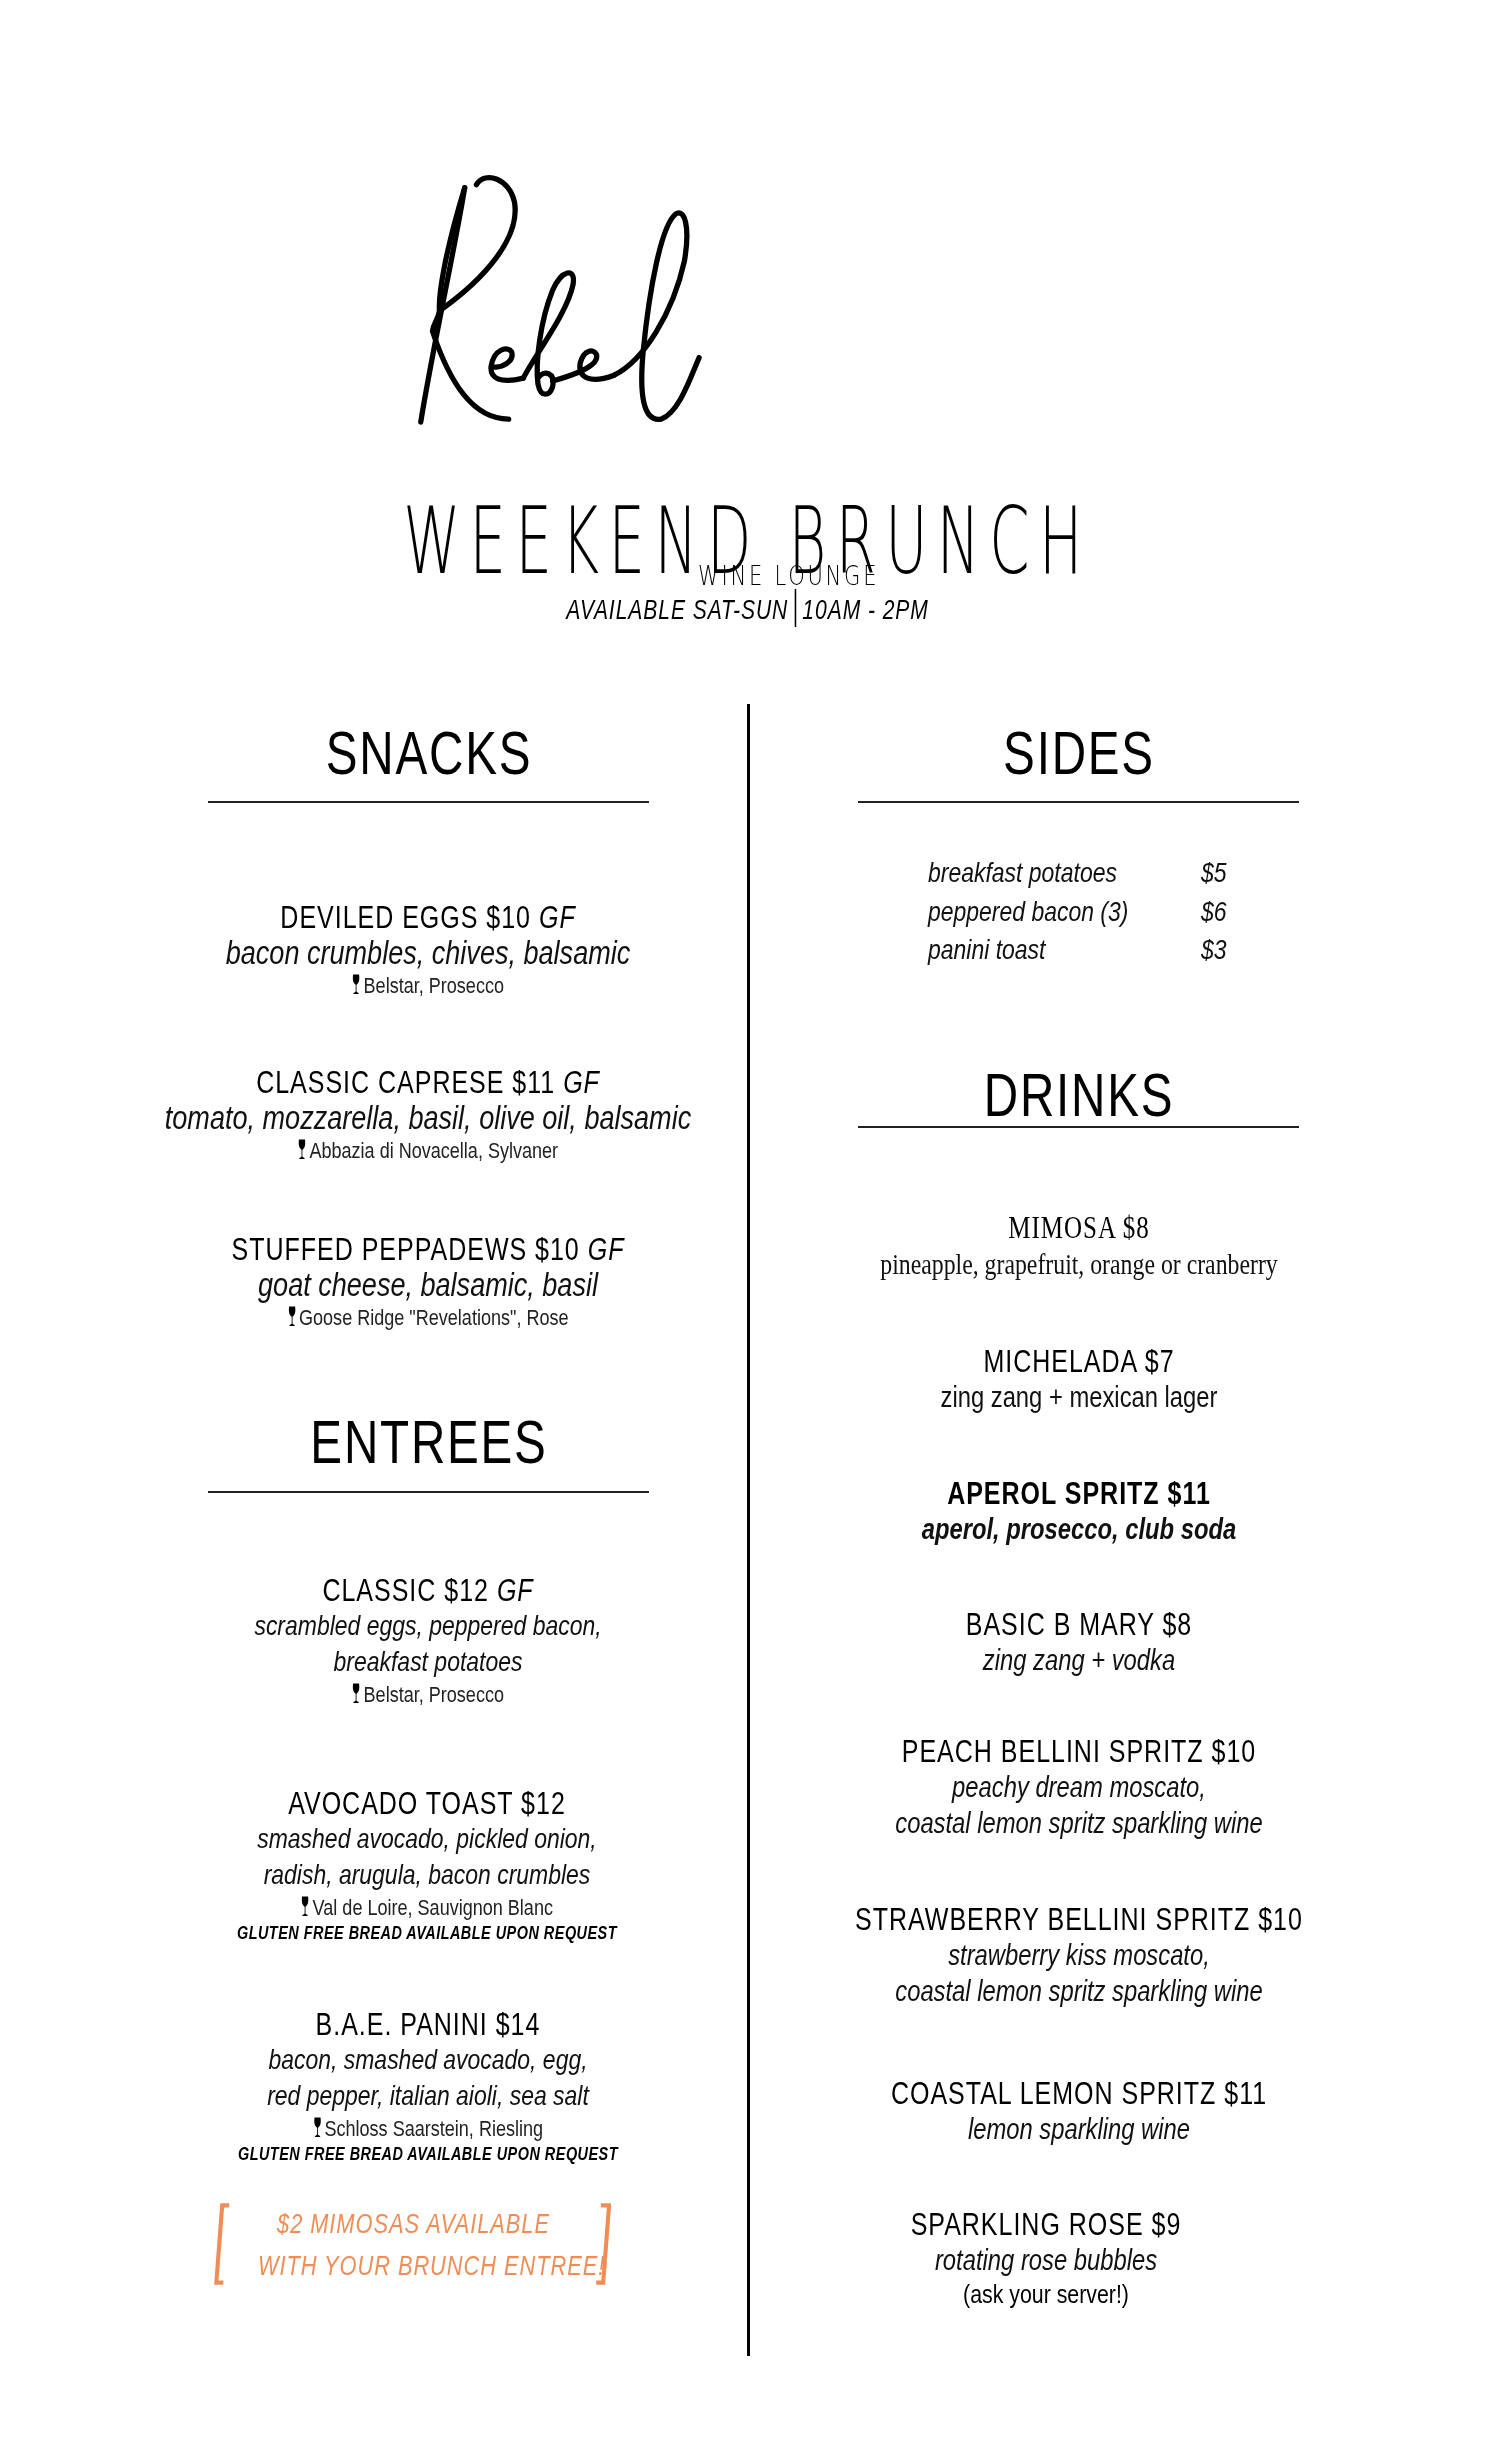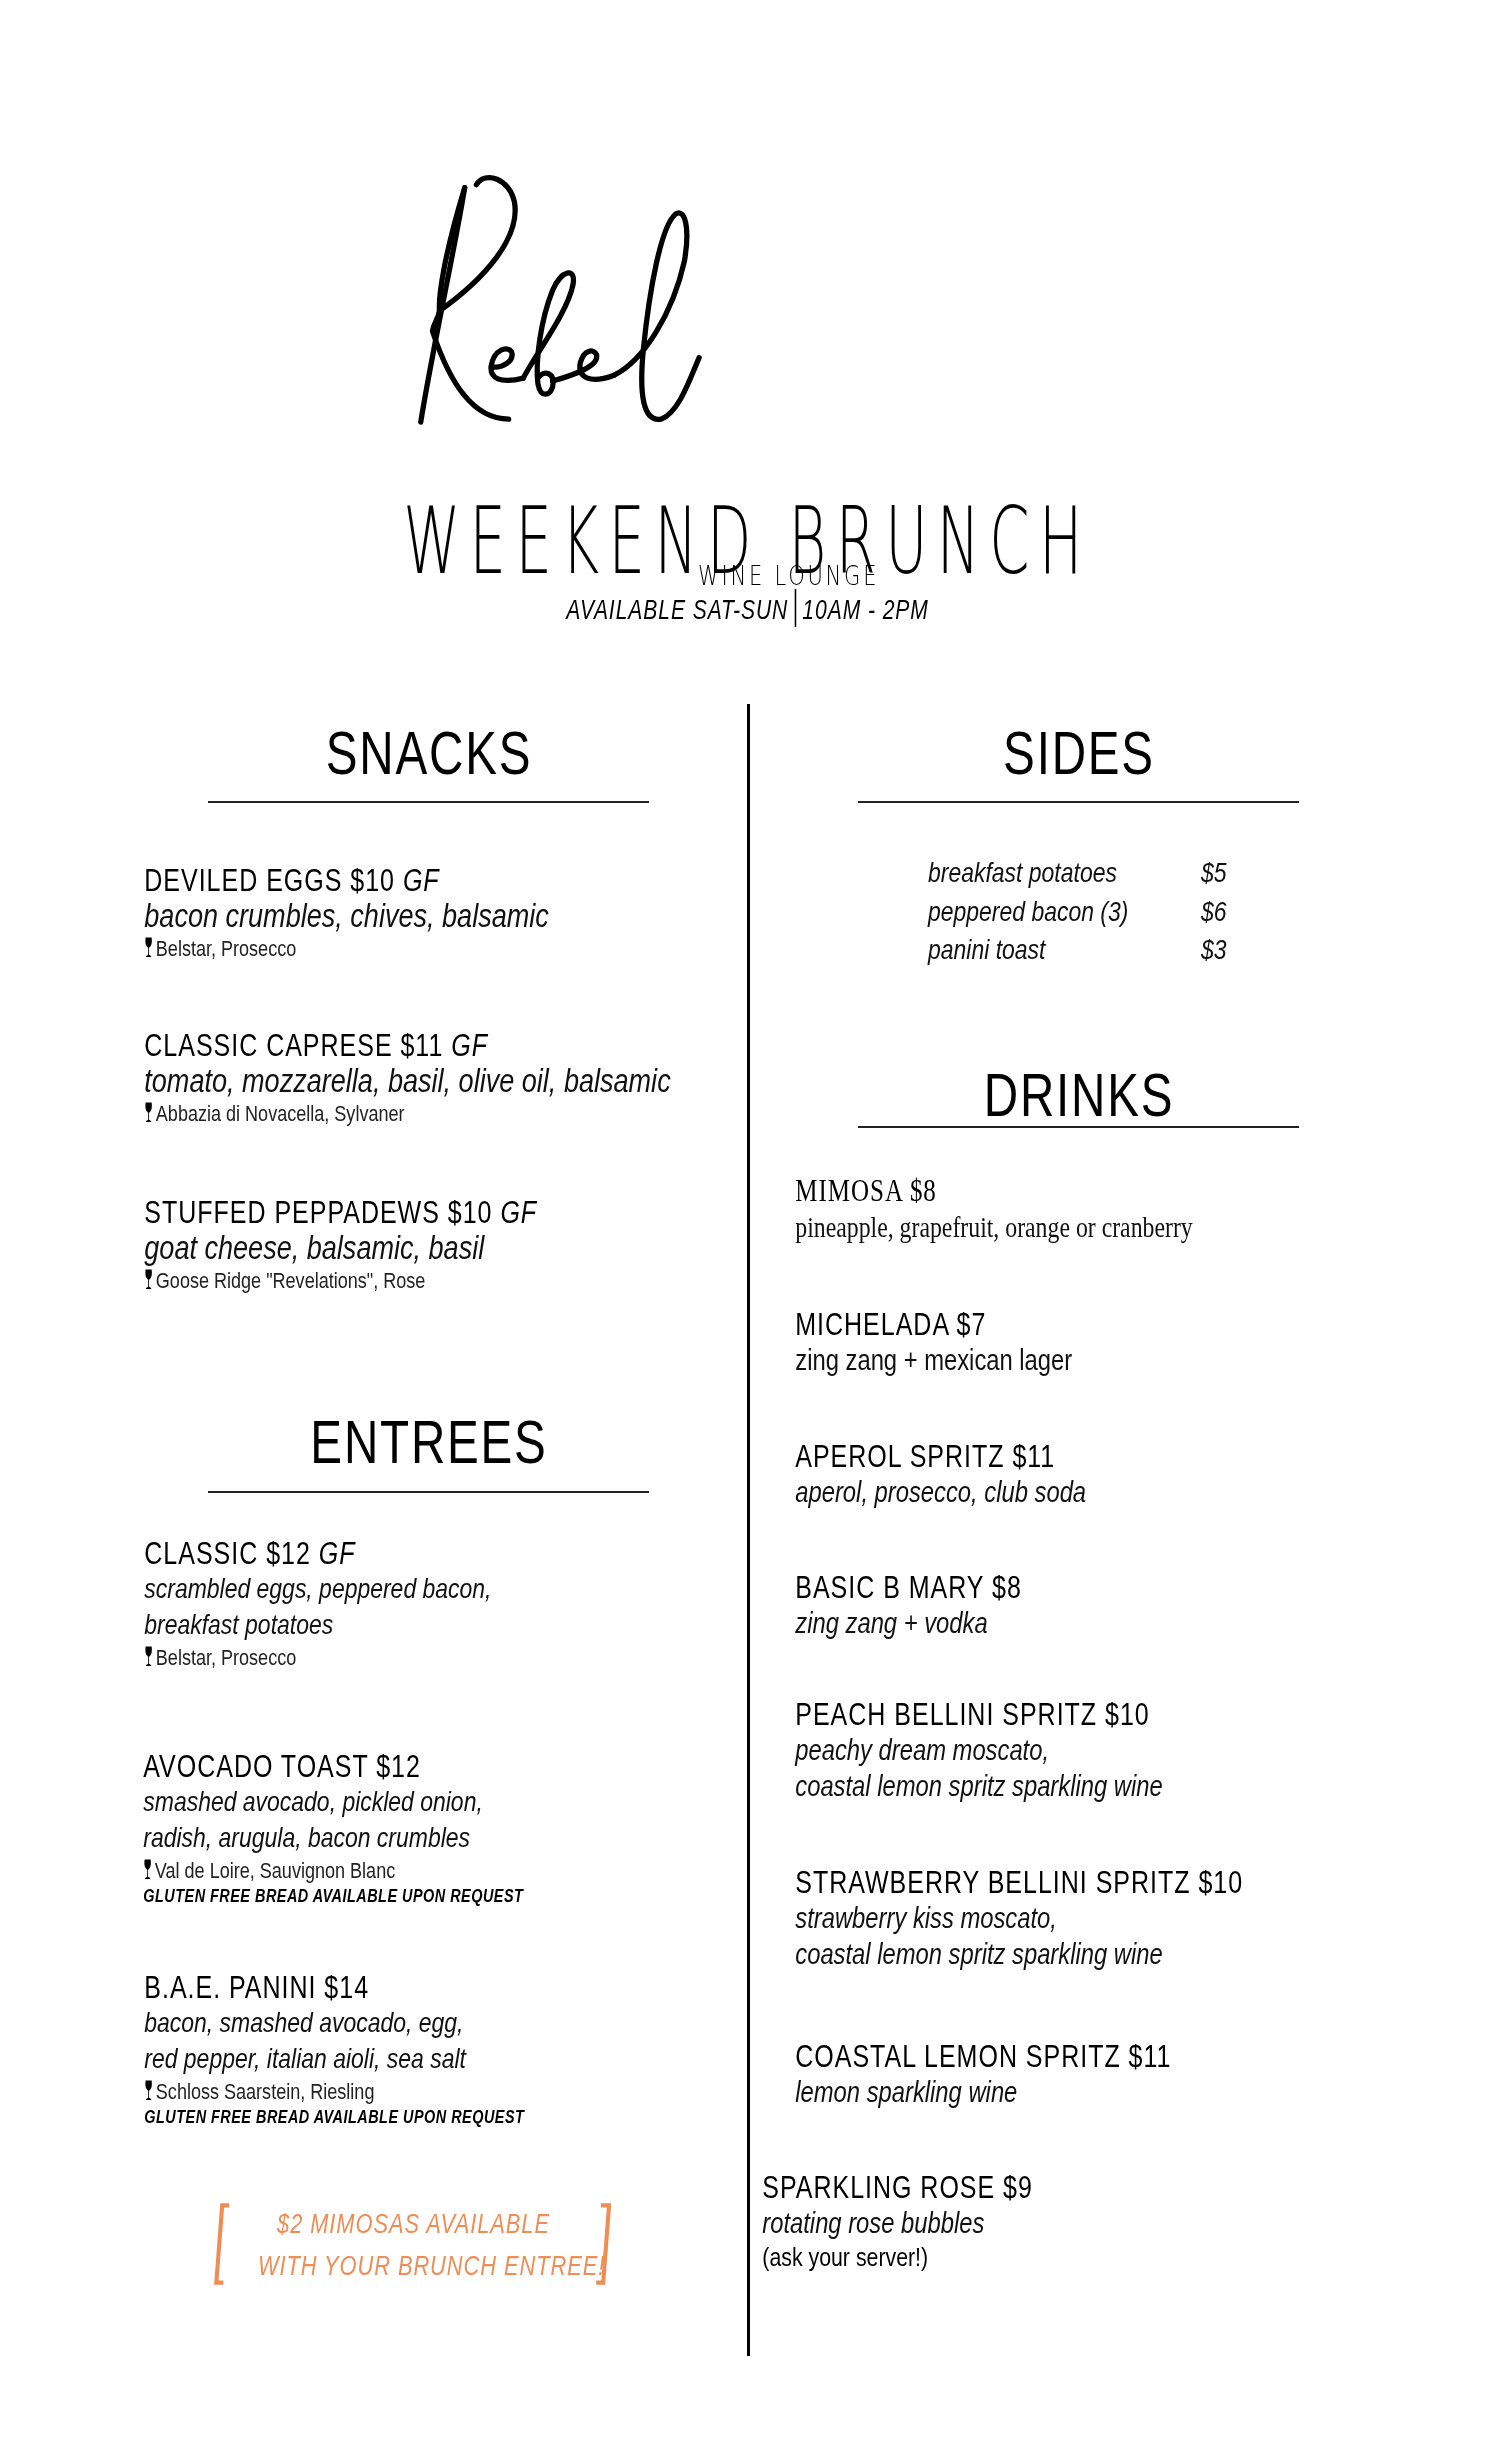--- a/index.html
+++ b/index.html
@@ -19,21 +19,21 @@
   .subtitle .pipe { display:inline-block; width: 1.8px; height: 38px; background:#000; vertical-align: -8.2px; margin: 0 8.2px; }
 
   
   .vdivider { left: 747px; top: 704px; width: 2.9px; height: 1652px; background: #000; }
 
   
   .sec-h { font-size: 61px; font-weight: 400; letter-spacing: 2.3px; transform: scaleX(0.78); transform-origin: center top; width: 446px; text-align: center; }
   .rule { height: 1.8px; background: #222; width: 441px; }
 
   
-  .item { width: 692px; }
+  .item { text-align: center; width: 692px; margin-top: 37px; }
   .item-name { font-size: 30.5px; letter-spacing: 1.2px; transform: scaleX(0.82); transform-origin: center top; white-space: nowrap; line-height: 36px; }
   .item-name .gf { font-style: italic; font-weight: 300; }
   .item-desc { font-size: 33px; font-style: italic; transform: scaleX(0.82); transform-origin: center top; line-height: 36px; white-space: nowrap; color: #111; }
   .item-desc.plain { font-style: normal; }
   .wine { font-size: 22px; transform: scaleX(0.82); transform-origin: center top; line-height: 29px; white-space: nowrap; color: #222; }
   .wine .glass { display: inline-block; vertical-align: -2.3px; margin-right: 3.5px; }
   .gfnote { font-size: 17.6px; font-style: italic; font-weight: 700; letter-spacing: 0.6px; transform: scaleX(0.82); transform-origin: center top; line-height: 23.5px; white-space: nowrap; }
   .note-small { font-size: 26px; transform: scaleX(0.82); transform-origin: center top; line-height: 32px; white-space: nowrap; }
 
   
@@ -182,21 +182,21 @@
 <div class="abs item" style="left:733px; top:1173px;font-family:Liberation Serif, serif;">
   <div class="item-name">MIMOSA $8</div>
   <div class="item-desc plain" style="font-size:29px;">pineapple, grapefruit, orange or cranberry</div>
 </div>
 
 <div class="abs item" style="left:733px; top:1306px;">
   <div class="item-name">MICHELADA $7</div>
   <div class="item-desc plain" style="font-size:29px;">zing zang + mexican lager</div>
 </div>
 
-<div class="abs item" style="left:733px; top:1438px;">
+<div class="abs item" style="left:733px; top:1438px;font-weight:bold;">
   <div class="item-name">APEROL SPRITZ $11</div>
   <div class="item-desc" style="font-size:29px;">aperol, prosecco, club soda</div>
 </div>
 
 <div class="abs item" style="left:733px; top:1569px;">
   <div class="item-name">BASIC B MARY $8</div>
   <div class="item-desc" style="font-size:29px;">zing zang + vodka</div>
 </div>
 
 <div class="abs item" style="left:733px; top:1696px;">

